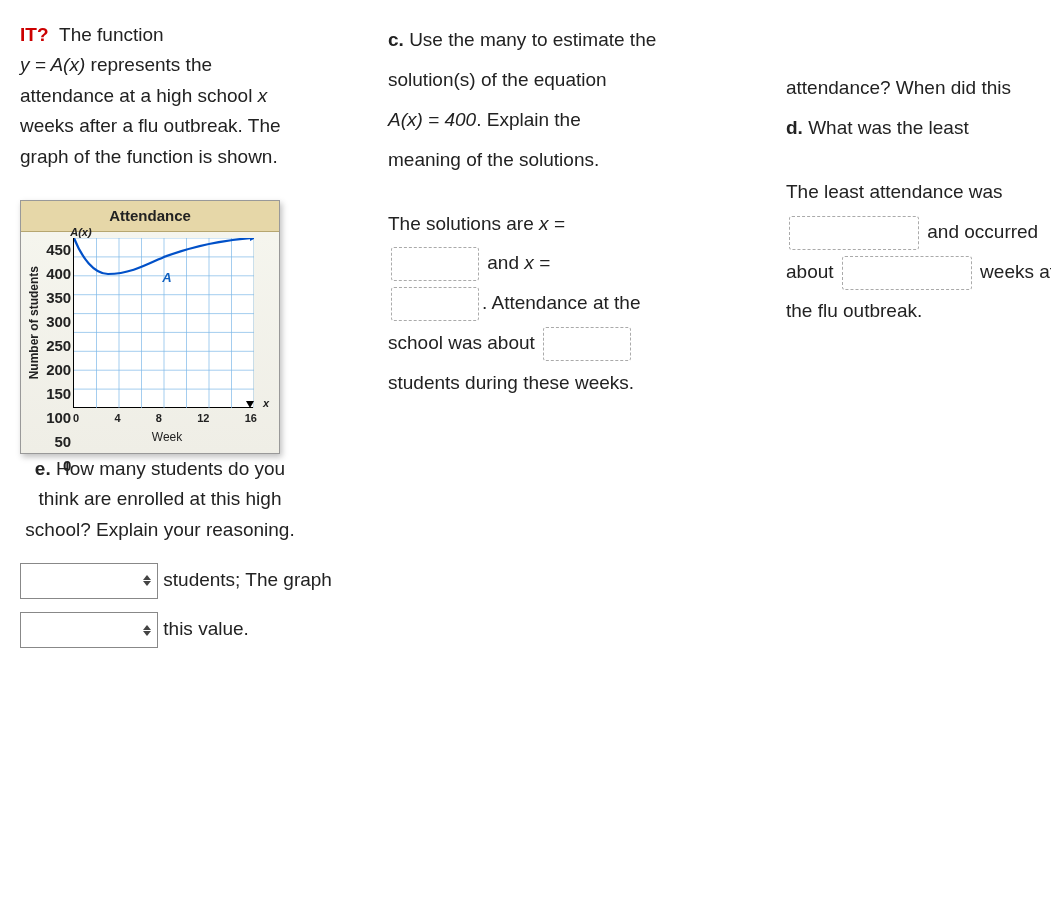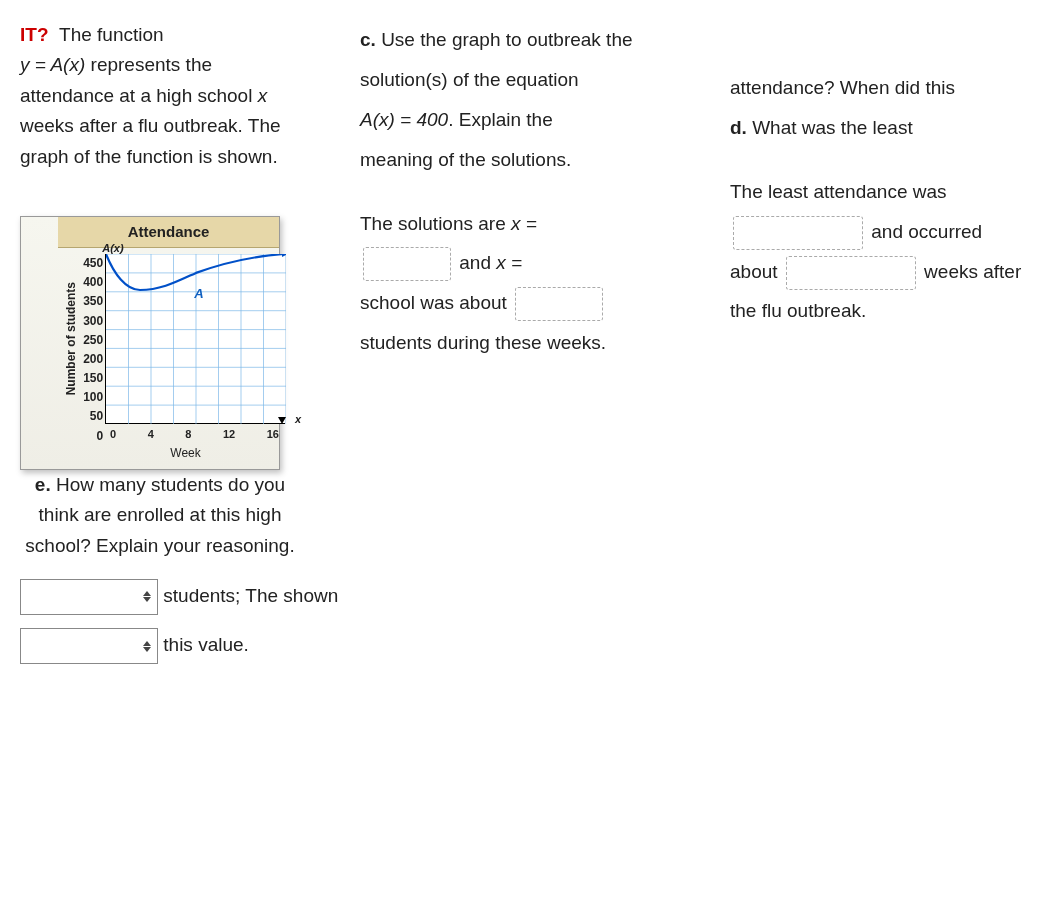--- a/index.html
+++ b/index.html
@@ -8,21 +8,21 @@
     padding: 20px;
     font-family: Arial, Helvetica, sans-serif;
     font-size: 19px;
     color: #222;
     background: #fff;
     width: 1051px;
     line-height: 1.6;
   }
   .columns {
     display: flex;
-    gap: 60px;
+    gap: 88px;
     align-items: flex-start;
   }
   .col1 { width: 280px; flex-shrink: 0; }
   .col2 { width: 310px; flex-shrink: 0; }
   .col3 { width: 310px; flex-shrink: 0; }
   .it-label {
     color: #c00;
     font-weight: bold;
     display: inline;
   }
@@ -68,27 +68,26 @@
   .stepper-icon span {
     width: 0; height: 0;
     border-left: 4px solid transparent;
     border-right: 4px solid transparent;
   }
   .stepper-icon .up { border-bottom: 5px solid #444; }
   .stepper-icon .down { border-top: 5px solid #444; }
 
   
   .graph-box {
-    margin-top: 44px;
+    margin-top: 28px;
     width: 260px;
     border: 1px solid #999;
     background: linear-gradient(#f6f6ef,#efeee6);
     box-shadow: 2px 3px 6px rgba(0,0,0,0.25);
     padding-bottom: 6px;
-    padding-left: 37px;
   }
   .graph-title {
     background: #e6d7a8;
     border-bottom: 1px solid #b6a670;
     text-align: center;
     font-weight: bold;
     font-size: 15px;
     padding: 3px 0;
   }
   .graph-body {
@@ -101,21 +100,21 @@
     transform: rotate(180deg);
     font-size: 12px;
     font-weight: bold;
     text-align: center;
     padding: 0 2px;
   }
   .yaxis {
     display: flex;
     flex-direction: column;
     justify-content: space-between;
-    font-size: 12px;
+    font-size: 15px;
     font-weight: bold;
     height: 170px;
     text-align: right;
     padding-right: 2px;
   }
   .plot {
     width: 180px;
     height: 170px;
     background: #fff;
     position: relative;
@@ -250,32 +249,35 @@
 
     <p style="text-align:center;">
       <span class="part-label">e.</span>
       <span>How many students do you think are enrolled at this high school? Explain your reasoning.</span>
     </p>
   </div>
 
   <div class="col2">
     <div class="para-block">
       <p><span class="part-label">c.</span>
-         <span>Use the graph to outbreak the</span></p>
+         <span>Use the many to estimate the</span></p>
       <p>solution(s) of the equation</p>
       <p><span class="ital">A(x) = 400</span><span>. Explain the</span></p>
       <p>meaning of the solutions.</p>
     </div>
 
     <div class="para-block" style="margin-top:24px;">
       <p><span>The solutions are</span> <span class="ital">x =</span></p>
       <p>
         <span class="blank"></span>
         <span>and</span>
         <span class="ital">x =</span>
+      </p>
+      <p>
+        <span class="blank"></span><span>. Attendance at the</span>
       </p>
       <p>
         <span>school was about</span>
         <span class="blank"></span>
       </p>
       <p>students during these weeks.</p>
     </div>
   </div>
 
   <div class="col3">
@@ -303,21 +305,21 @@
 
 <div class="bottom-section spaced-lines">
   <p>
     <span class="sel-wrap">
       <span class="sel-space"></span>
       <span class="stepper-icon">
           <span class="up"></span>
           <span class="down"></span>
         </span>
     </span>
-    <span>students; The shown</span>
+    <span>students; The graph</span>
   </p>
   <p>
     <span class="sel-wrap">
       <span class="sel-space"></span>
       <span class="stepper-icon">
           <span class="up"></span>
           <span class="down"></span>
         </span>
     </span>
     <span>this value.</span>

